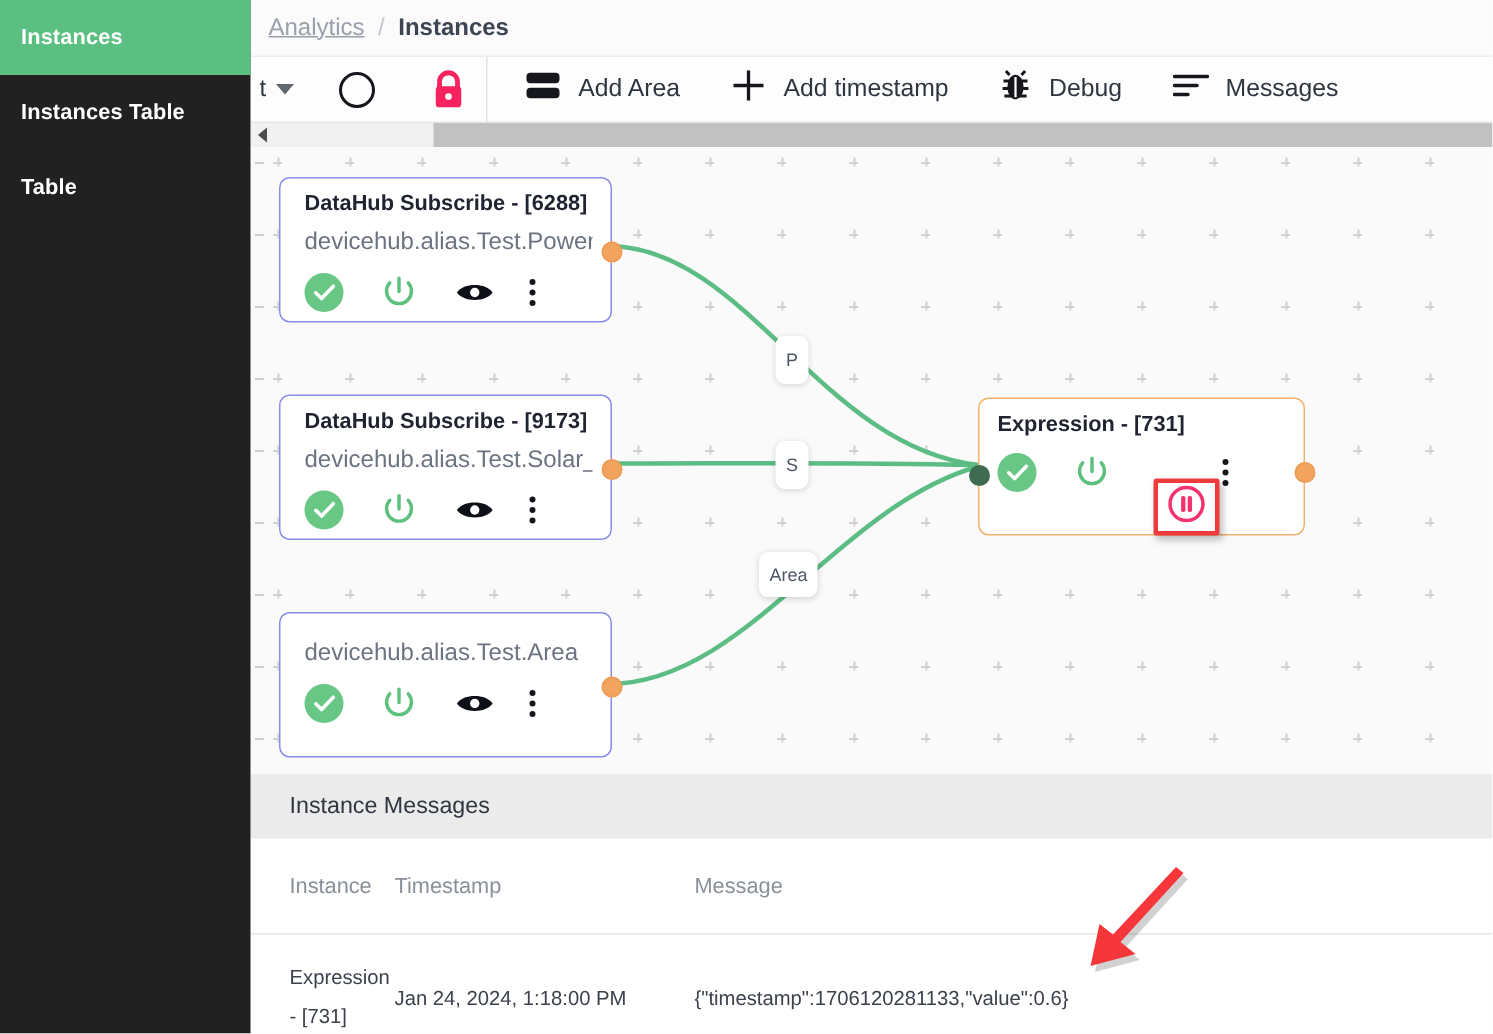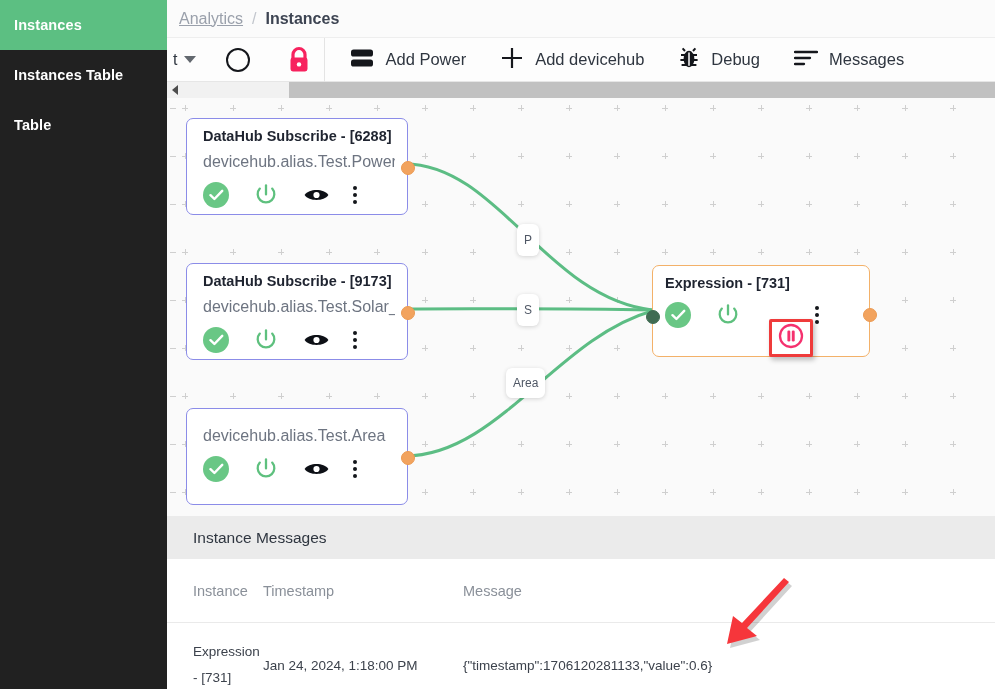--- a/index.html
+++ b/index.html
@@ -278,29 +278,29 @@
     </div>
 
     <div class="tb-group">
       <div class="tb-btn" style="margin-left:8px;">
         <span>
           <svg width="24" height="20" viewBox="0 0 24 20">
               <rect x="1" y="1.5" width="22" height="7" rx="2.6" fill="#15171c"></rect>
               <rect x="1" y="11.5" width="22" height="7" rx="2.6" fill="#15171c"></rect>
             </svg>
         </span>
-        <span class="tb-label">Add Power</span>
+        <span class="tb-label">Add Area</span>
       </div>
       <div class="tb-btn">
         <span>
           <svg width="24" height="24" viewBox="0 0 24 24">
               <path d="M12 2 V22 M2 12 H22" stroke="#15171c" stroke-width="2.2" fill="none"></path>
             </svg>
         </span>
-        <span class="tb-label">Add devicehub</span>
+        <span class="tb-label">Add timestamp</span>
       </div>
       <div class="tb-btn">
         <span>
           <svg width="22" height="24" viewBox="0 0 22 24">
             <path d="M7 5 L4.6 2.4 M15 5 L17.4 2.4" stroke="#15171c" stroke-width="2" fill="none"></path>
             <path d="M3 9 H19 M2.4 14 H19.6 M3.6 19 H18.4" stroke="#15171c" stroke-width="2" fill="none"></path>
             <ellipse cx="11" cy="13" rx="5.4" ry="8.2" fill="#15171c"></ellipse>
             <path d="M11 6.4 v13.4" stroke="#ffffff" stroke-width="1.5"></path>
           </svg>
         </span>

